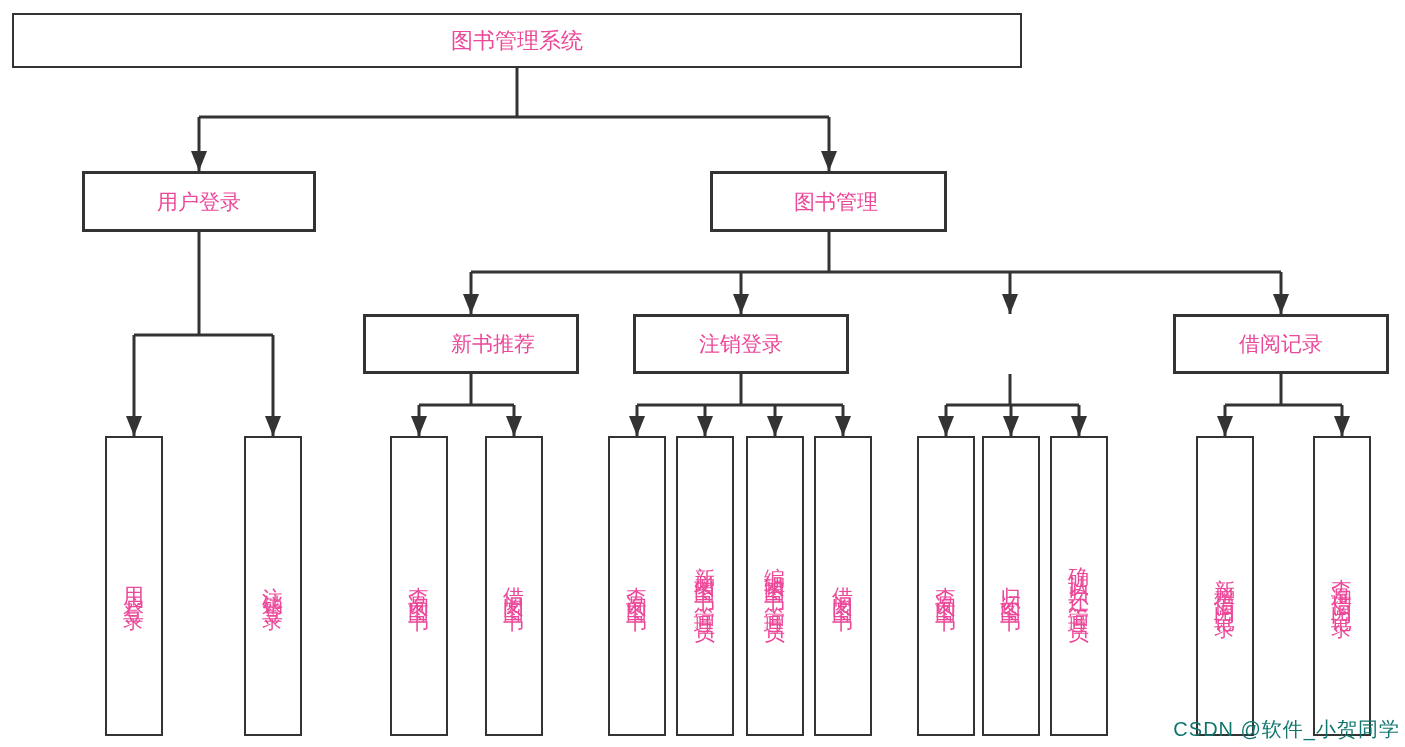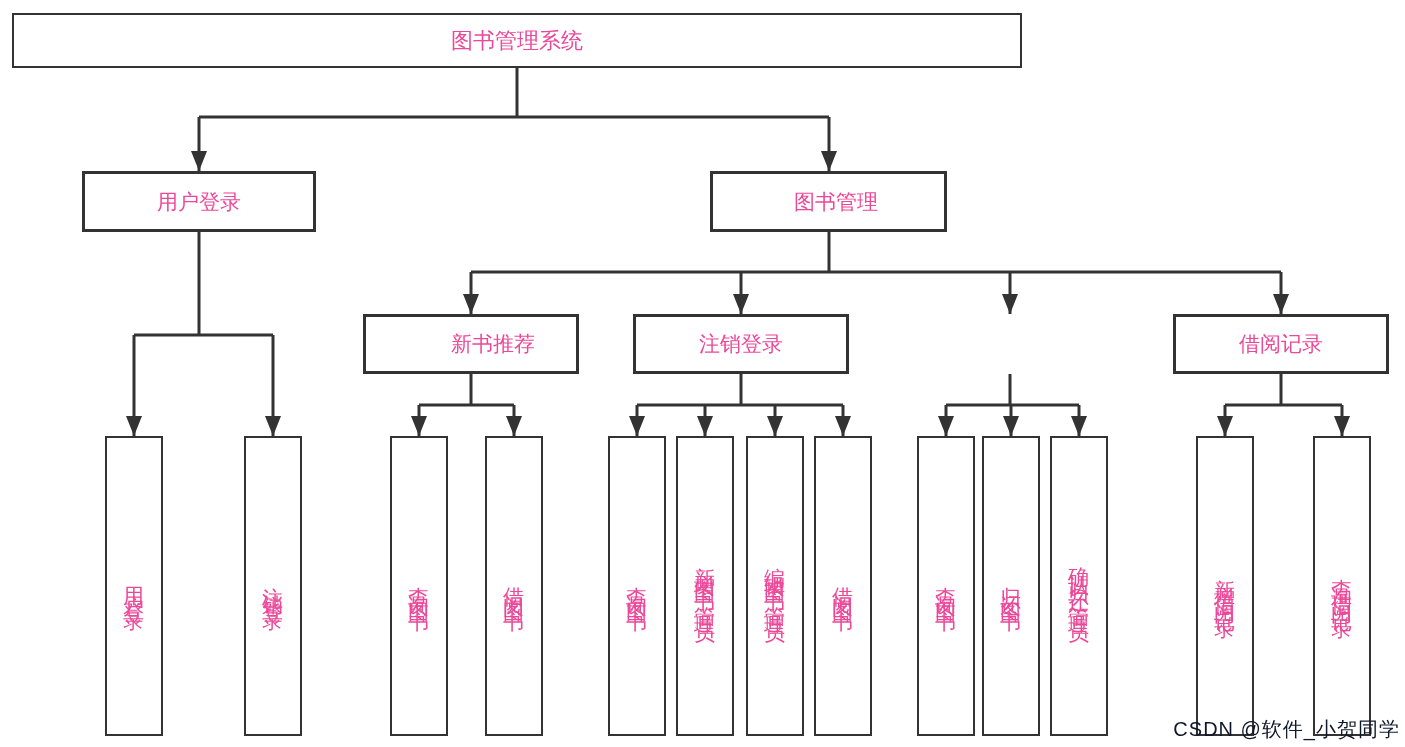--- a/index.html
+++ b/index.html
@@ -36,21 +36,21 @@
     text-orientation: mixed;
     letter-spacing: 8px;
     line-height: 1.0;
     white-space: normal;
   }
   .watermark {
     position: absolute;
     right: 5px;
     bottom: 4px;
     font-size: 20px;
-    color: #0f172a;
+    color: #0f766e;
     letter-spacing: 1px;
     white-space: nowrap;
     z-index: 5;
   }
 </style>
 </head>
 <body>
 
 <div class="canvas">
 

